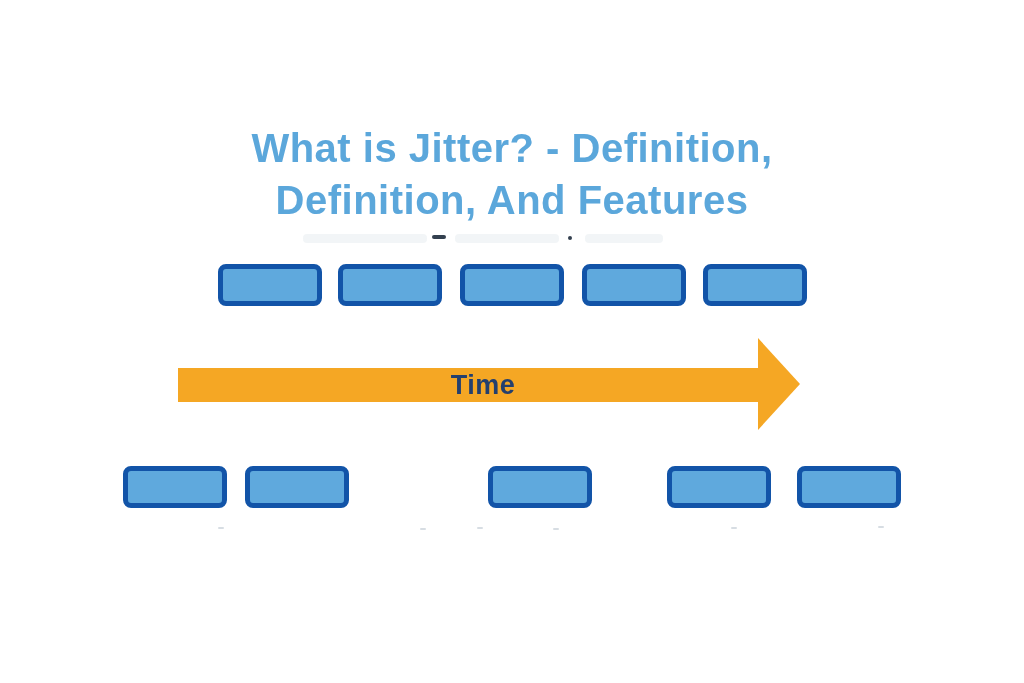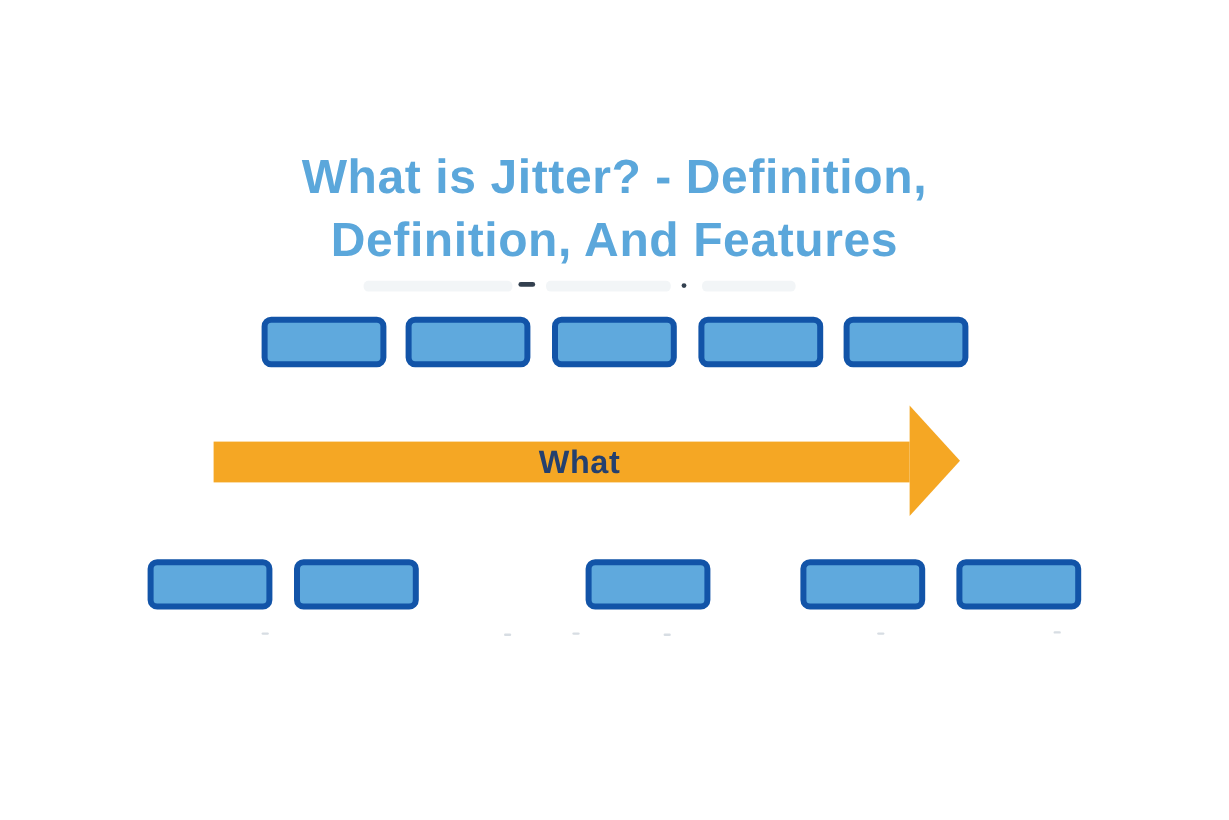--- a/index.html
+++ b/index.html
@@ -121,21 +121,21 @@
   <div>
       <div class="packet" style="left: 123px; top: 466px; width: 104px; height: 42px; background: rgb(95, 169, 221); border-color: rgb(18, 84, 168);"></div>
       <div class="packet" style="left: 245px; top: 466px; width: 104px; height: 42px; background: rgb(95, 169, 221); border-color: rgb(18, 84, 168);"></div>
       <div class="packet" style="left: 488px; top: 466px; width: 104px; height: 42px; background: rgb(95, 169, 221); border-color: rgb(18, 84, 168);"></div>
       <div class="packet" style="left: 667px; top: 466px; width: 104px; height: 42px; background: rgb(95, 169, 221); border-color: rgb(18, 84, 168);"></div>
       <div class="packet" style="left: 797px; top: 466px; width: 104px; height: 42px; background: rgb(95, 169, 221); border-color: rgb(18, 84, 168);"></div>
     </div>
 
   <div class="arrow-shaft" style="background: rgb(245, 167, 36);"></div>
   <div class="arrow-head" style="border-left-color: rgb(245, 167, 36);"></div>
-  <div class="time-label" style="color: rgb(36, 64, 110);">What</div>
+  <div class="time-label" style="color: rgb(36, 64, 110);">Time</div>
 
   <div class="speck" style="left:218px; top:527px;"></div>
   <div class="speck" style="left:420px; top:528px;"></div>
   <div class="speck" style="left:477px; top:527px;"></div>
   <div class="speck" style="left:553px; top:528px;"></div>
   <div class="speck" style="left:731px; top:527px;"></div>
   <div class="speck" style="left:878px; top:526px;"></div>
 
 </div>
 

